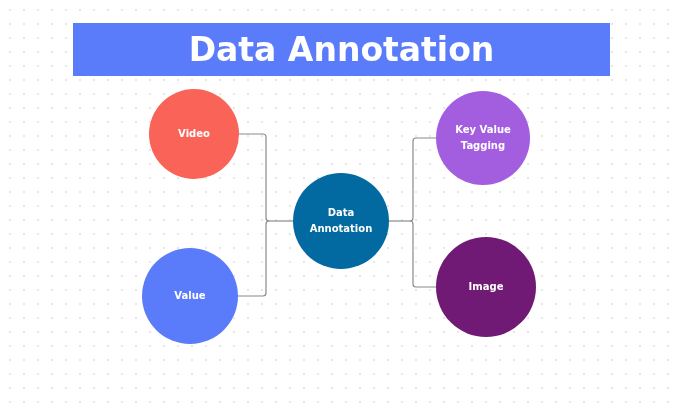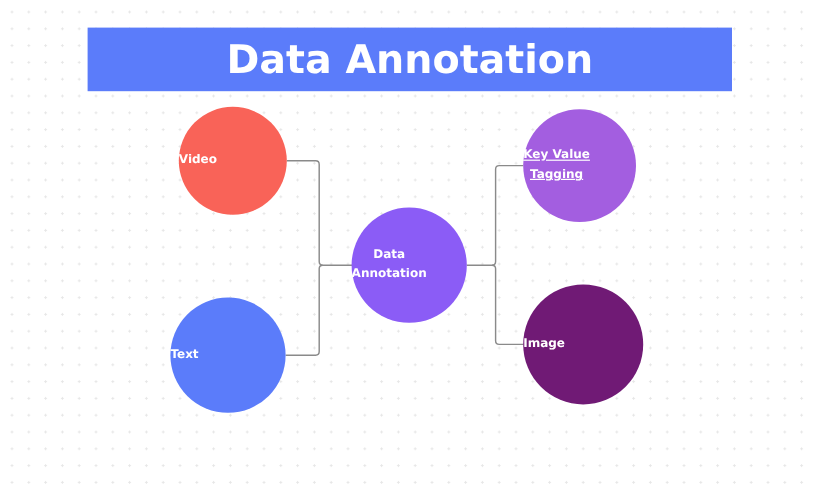--- a/index.html
+++ b/index.html
@@ -16,21 +16,21 @@
     background: #5b7cfa;
     display: flex; align-items: center; justify-content: center;
   }
   .title-text {
     color: #ffffff; font-weight: bold; font-size: 33px; letter-spacing: 0px;
     font-family: "DejaVu Sans", sans-serif;
   }
   svg.connectors { position: absolute; left: 0; top: 0; }
   .node {
     position: absolute; border-radius: 50%;
-    display: flex; align-items: center; 
+    display: flex; align-items: center; justify-content: center;
     text-align: center; color: #ffffff; font-weight: bold;
     font-size: 10px; line-height: 16px;
     font-family: "DejaVu Sans", sans-serif;
     white-space: pre-line;
   }
 </style>
 </head>
 <body>
 
 <div class="title-bar">
@@ -48,28 +48,28 @@
     <path d="M436 287 H416 Q413 287 413 284 V224 Q413 221 410 221"></path>
     <path d="M389 221 H410"></path>
   </g>
 </svg>
 
 <div class="node" style="left:149px; top:89px; width:90px; height:90px; background:#f96358;">
   <span>Video</span>
 </div>
 
 <div class="node" style="left:142px; top:248px; width:96px; height:96px; background:#5b7cfa;">
-  <span>Text</span>
+  <span>Value</span>
 </div>
 
-<div class="node" style="left:293px; top:173px; width:96px; height:96px; background:#8b5cf6;">
+<div class="node" style="left:293px; top:173px; width:96px; height:96px; background:#0369a1;">
   <span>Data
 Annotation</span>
 </div>
 
-<div class="node" style="left:436px; top:91px; width:94px; height:94px; background:#a35ee0;text-decoration:underline;">
+<div class="node" style="left:436px; top:91px; width:94px; height:94px; background:#a35ee0;">
   <span>Key Value
 Tagging</span>
 </div>
 
 <div class="node" style="left:436px; top:237px; width:100px; height:100px; background:#701a75;">
   <span>Image</span>
 </div>
 
 </body></html>

